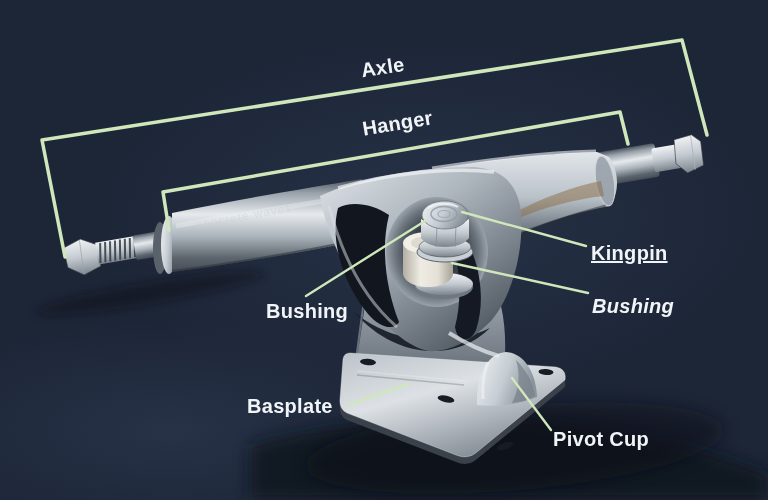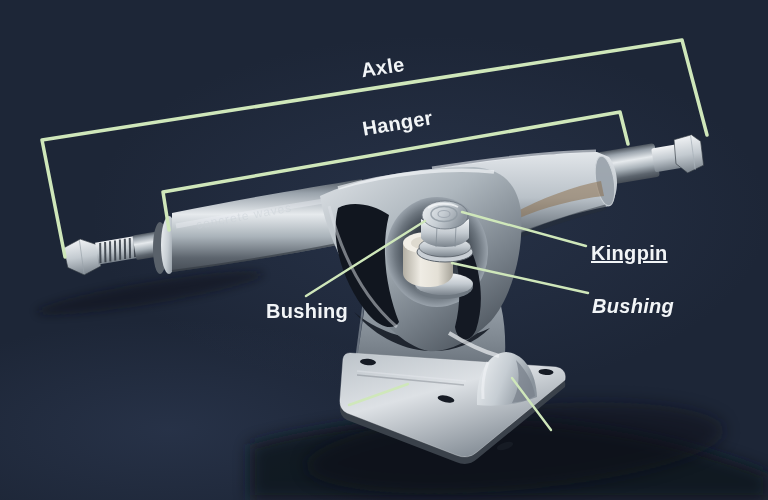--- a/index.html
+++ b/index.html
@@ -209,14 +209,16 @@
     <line x1="349" y1="405" x2="408" y2="384"></line>
     <line x1="551" y1="430" x2="512" y2="378"></line>
   </g>
 </svg>
 
 <div class="label rot-axle" style="left:361px;top:57px;">Axle</div>
 <div class="label rot-hanger" style="left:362px;top:113px;">Hanger</div>
 <div class="label" style="left:591px;top:243px;text-decoration:underline;">Kingpin</div>
 <div class="label" style="left:592px;top:296px;font-style:italic;">Bushing</div>
 <div class="label" style="left:266px;top:301px;">Bushing</div>
+<div class="label" style="left:247px;top:396px;">Basplate</div>
+<div class="label" style="left:553px;top:429px;">Pivot Cup</div>
 
 </div>
 
 </body></html>

